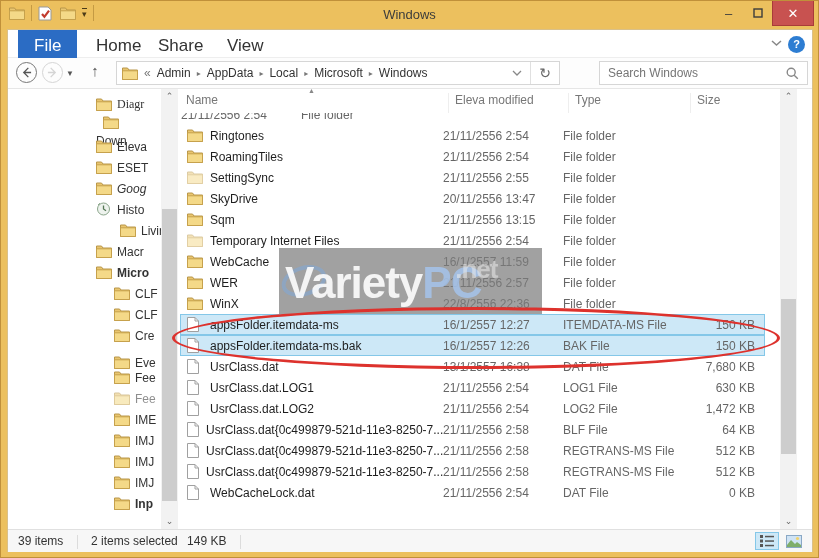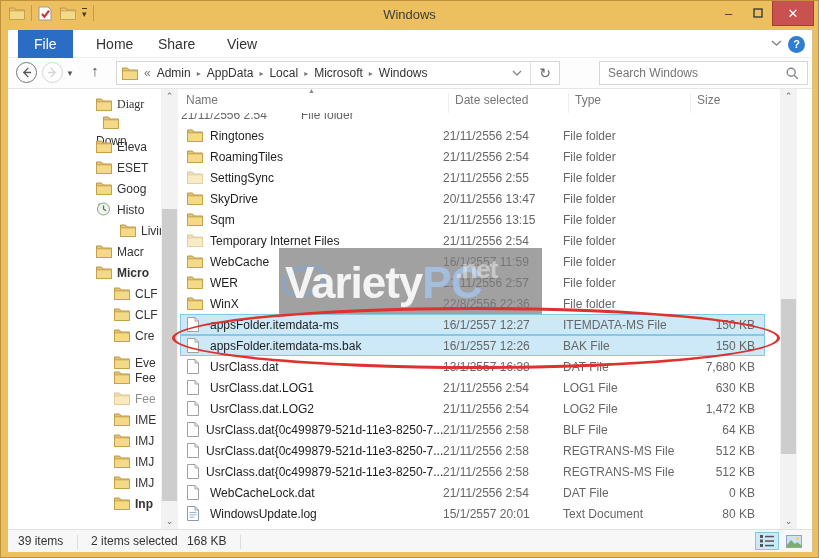--- a/index.html
+++ b/index.html
@@ -14,21 +14,21 @@
   #window-title { position:absolute; left:0; right:0; top:6px; text-align:center; font-size:13px; color:#3c3c3c; }
   .caption-btns { position:absolute; right:4px; top:0; display:flex; align-items:flex-start; }
   .cap-btn { width:29px; height:24px; display:flex; align-items:center; justify-content:center; color:#3c3c3c; font-size:13px; cursor:default; }
   .cap-close { width:42px; height:25px; background:#c85250; color:#fff; border:1px solid #a83b39; border-top:none; }
 
   
   #chrome { position:absolute; left:6px; top:28px; width:806px; height:523px; background:#fff; border:1px solid #d9c089; }
 
   
   #tabs-row { position:absolute; left:0; top:0; width:100%; height:28px; background:#fff; border-bottom:1px solid #eee; }
-  .tab { position:absolute; top:0; height:28px; padding:6px 16px 0 16px; font-size:14px; color:#333; }
+  .tab { position:absolute; top:0; height:28px; padding:6px 16px 0 16px; font-size:17px; color:#333; }
   .tab.active { background:#2b6cc4; color:#fff; }
   #ribbon-chevron { position:absolute; right:30px; top:10px; color:#888; }
   #help-btn { position:absolute; right:7px; top:6px; width:17px; height:17px; border-radius:50%; background:#2d7dd2; color:#fff; font-size:11px; font-weight:bold; text-align:center; line-height:17px; }
 
   
   #nav-row { position:absolute; left:0; top:28px; width:100%; height:31px; background:#fdfdfd; border-bottom:1px solid #e6e6e6; }
   .nav-circle { position:absolute; top:4px; width:21px; height:21px; border-radius:50%; border:1px solid #777; color:#555; text-align:center; line-height:19px; font-size:13px; }
   .nav-circle.disabled { border-color:#d5d5d5; color:#d5d5d5; }
   #nav-history-caret { position:absolute; left:58px; top:11px; font-size:8px; color:#555; }
   #nav-up { position:absolute; left:76px; top:4px; font-size:15px; color:#555; width:22px; text-align:center; }
@@ -233,21 +233,21 @@
             </div>
             <div class="side-item" style="top: 68px; left: 88px;">
               <span class="icon-wrap">
                 <svg width="16" height="14" viewBox="0 0 16 14">
                   <path d="M.5 2h5l1.5 2h8.5v9.5H.5z" fill="#e9c56f" stroke="#b9974a"></path>
                   <path d="M.5 4.8h15v8.7H.5z" fill="#f4d988" stroke="#c6a14c"></path>
                 </svg>
               </span>
               <span>ESET</span>
             </div>
-            <div class="side-item" style="top: 89px; left: 88px;">
+            <div class="side-item" style="top: 89px; left: 88px; font-style: italic;">
               <span class="icon-wrap">
                 <svg width="16" height="14" viewBox="0 0 16 14">
                   <path d="M.5 2h5l1.5 2h8.5v9.5H.5z" fill="#e9c56f" stroke="#b9974a"></path>
                   <path d="M.5 4.8h15v8.7H.5z" fill="#f4d988" stroke="#c6a14c"></path>
                 </svg>
               </span>
               <span>Goog</span>
             </div>
             <div class="side-item" style="top: 110px; left: 88px;">
               <span class="icon-wrap">
@@ -390,21 +390,21 @@
           <div class="scroll-arrow" style="top:0">⌃</div>
           <div id="side-thumb"></div>
           <div class="scroll-arrow" style="bottom:0">⌄</div>
         </div>
       </div>
 
       <div id="filelist">
         <div id="col-headers">
           <span id="sort-arrow">▲</span>
           <div class="col-h" style="left:0;width:262px;border-left:none">Name</div>
-          <div class="col-h" style="left:268px;width:120px">Date selected</div>
+          <div class="col-h" style="left:268px;width:120px">Eleva modified</div>
           <div class="col-h" style="left:388px;width:122px">Type</div>
           <div class="col-h" style="left:510px;width:76px">Size</div>
         </div>
         <div id="rows-clip">
             <div id="rows-host">
               <div class="row first">
                 <div class="cell-date">21/11/2556 2:54</div>
                 <div class="cell-type">File folder</div>
                 <div class="cell-size"></div>
               </div>
@@ -653,35 +653,20 @@
                       <path d="M.5 .5h7.5L11.5 4v10.5H.5z" fill="#fff" stroke="#a0a0a0"></path>
                       <path d="M8 .5V4h3.5" fill="none" stroke="#a0a0a0"></path>
                     </svg>
                   </span>
                   <span>WebCacheLock.dat</span>
                 </div>
                 <div class="cell-date">21/11/2556 2:54</div>
                 <div class="cell-type">DAT File</div>
                 <div class="cell-size">0 KB</div>
               </div>
-              <div class="row">
-                <div class="cell-name">
-                  <span class="icon-wrap">
-                    <svg width="12" height="15" viewBox="0 0 12 15">
-                      <path d="M.5 .5h7.5L11.5 4v10.5H.5z" fill="#fff" stroke="#8b9bb0"></path>
-                      <path d="M8 .5V4h3.5" fill="none" stroke="#8b9bb0"></path>
-                      <path d="M2.5 6.5h7M2.5 8.8h7M2.5 11.1h5" stroke="#9fb3cc" stroke-width="1"></path>
-                    </svg>
-                  </span>
-                  <span>WindowsUpdate.log</span>
-                </div>
-                <div class="cell-date">15/1/2557 20:01</div>
-                <div class="cell-type">Text Document</div>
-                <div class="cell-size">80 KB</div>
-              </div>
             </div>
           </div>
         <div id="list-scroll">
           <div class="scroll-arrow" style="top:0">⌃</div>
           <div id="list-thumb"></div>
           <div class="scroll-arrow" style="bottom:0">⌄</div>
         </div>
       </div>
 
       <div id="watermark">
@@ -690,21 +675,21 @@
       </div>
 
       <div id="red-oval"></div>
     </div>
 
     <div id="statusbar">
       <div id="status-left">
         <span>39 items</span>
         <span class="status-sep"></span>
         <span>2 items selected</span>
-        <span style="margin-left:6px">168 KB</span>
+        <span style="margin-left:6px">149 KB</span>
         <span class="status-sep"></span>
       </div>
       <div class="view-btns">
         <div class="view-btn active">
             <svg width="14" height="12" viewBox="0 0 14 12">
               <rect x="0" y="0" width="3" height="3" fill="#555"></rect>
               <rect x="0" y="4.5" width="3" height="3" fill="#555"></rect>
               <rect x="0" y="9" width="3" height="3" fill="#555"></rect>
               <rect x="5" y="0.8" width="9" height="1.5" fill="#555"></rect>
               <rect x="5" y="5.3" width="9" height="1.5" fill="#555"></rect>

